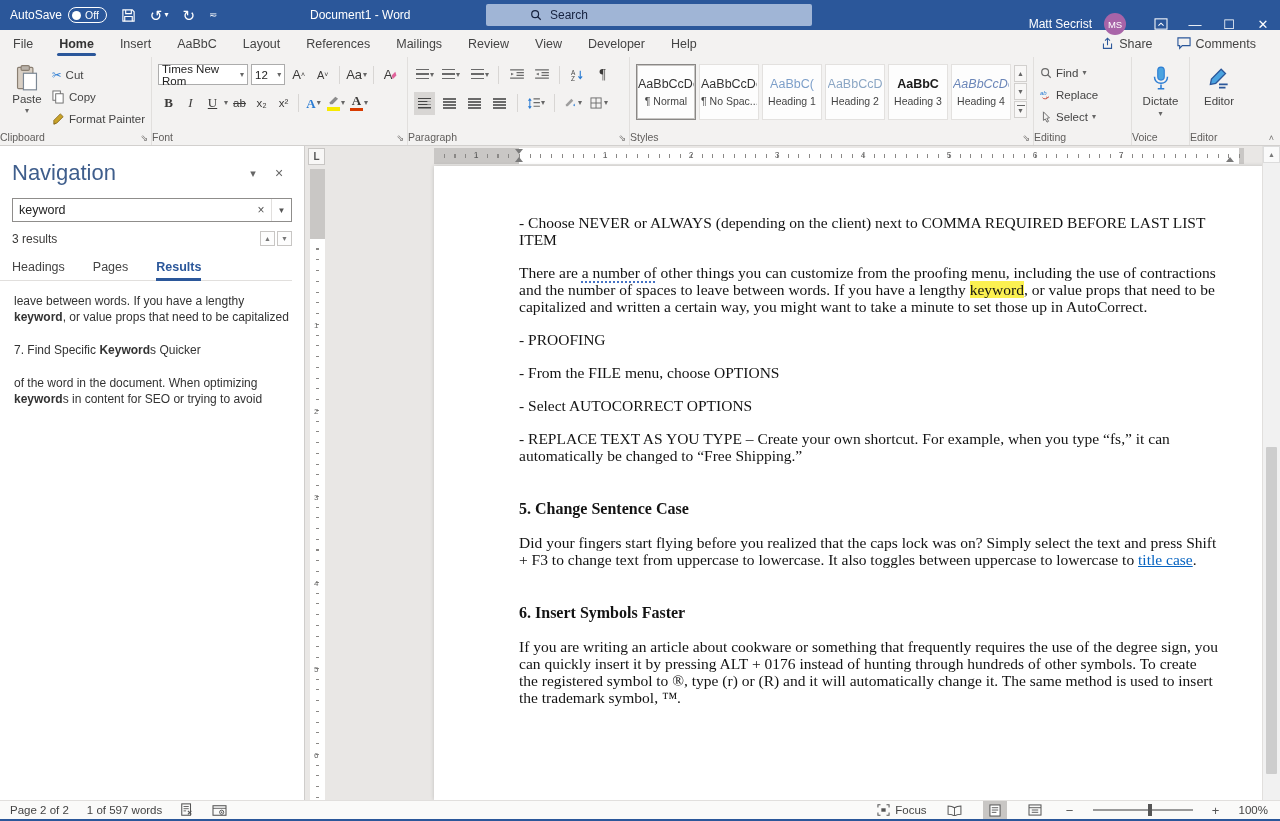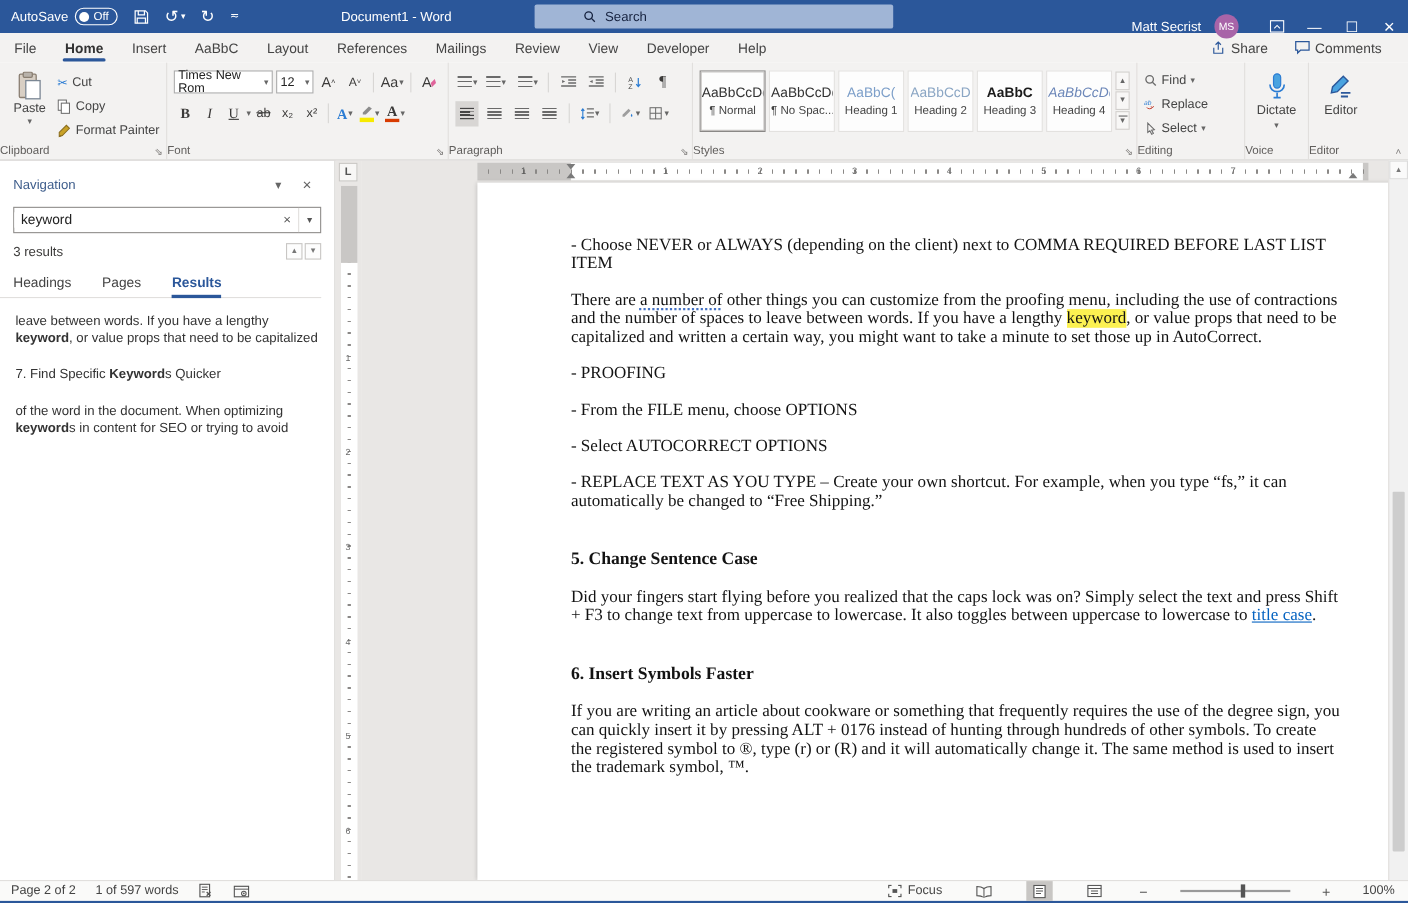--- a/index.html
+++ b/index.html
@@ -70,21 +70,21 @@
   .g-voice, .g-editor { width:58px; }
   .big-btn { display:flex; flex-direction:column; align-items:center; gap:3px; font-size:11.5px; color:#444; padding-top:4px; }
   .ribbon-collapse { position:absolute; right:6px; bottom:2px; font-size:9px; color:#797775; }
 
   
   .main { flex:1 1 auto; display:flex; min-height:0; }
 
   
   .navpane { width:305px; background:#fff; border-right:1px solid #cfcdcb; display:flex; flex-direction:column; font-size:12px; color:#444; }
   .nav-head { display:flex; align-items:center; padding:14px 12px 6px 12px; }
-  .nav-title { font-size:12px; color:#3f5e8c; flex:1; }
+  .nav-title { font-size:22px; color:#3f5e8c; flex:1; }
   .nav-head-btn { width:26px; text-align:center; color:#666; font-size:11px; }
   .nav-search { margin:6px 12px 0 12px; height:24px; border:1px solid #8f8d8b; display:flex; align-items:center; background:#fff; }
   .nav-search input { flex:1; border:none; outline:none; font-size:12.5px; padding:0 6px; font-family:"Liberation Sans",sans-serif; color:#222; }
   .nav-search .sx { width:20px; text-align:center; color:#555; font-size:12px; }
   .nav-search .sdd { width:20px; text-align:center; color:#555; font-size:8px; border-left:1px solid #e1dfdd; height:100%; display:flex; align-items:center; justify-content:center; }
   .nav-results-row { display:flex; align-items:flex-end; margin:9px 12px 0 12px; }
   .nav-count { flex:1; font-size:12px; color:#3b3a39; }
   .updown { display:flex; gap:2px; }
   .ud-btn { width:15px; height:15px; border:1px solid #c8c6c4; background:#fdfdfd; color:#777; font-size:7px; display:flex; align-items:center; justify-content:center; }
   .nav-tabs { display:flex; margin:10px 12px 0 0; padding-left:12px; border-bottom:1px solid #e1dfdd; }
@@ -127,21 +127,21 @@
   .seg-link { color:#0563c1; text-decoration:underline; }
 
   
   .scrollcol { width:18px; background:#f1f1f1; border-left:1px solid #e1dfdd; position:relative; flex:0 0 auto; }
   .sc-up { height:17px; display:flex; align-items:center; justify-content:center; font-size:7px; color:#787878; border:1px solid #dcdcdc; background:#fafafa; }
   .sc-thumb { position:absolute; left:3px; right:3px; top:46%; height:50%; background:#cdcdcd; border-radius:1px; }
 
   
   .statusbar { height:21px; background:#fafaf9; border-top:1px solid #e1dfdd; border-bottom:2px solid #2b579a; display:flex; align-items:center; font-size:11.5px; color:#444; flex:0 0 auto; }
   .sb-left { display:flex; align-items:center; gap:18px; padding-left:10px; }
-  .sb-right { margin-left:auto; display:flex; align-items:center; gap:26px; padding-right:12px; }
+  .sb-right { margin-left:auto; display:flex; align-items:center; gap:16px; padding-right:12px; }
   .sb-icon { display:flex; align-items:center; color:#555; }
   .view-btn { width:24px; height:18px; display:flex; align-items:center; justify-content:center; }
   .view-btn.active { background:#c8c6c4; }
   .zoom-track { width:100px; height:2px; background:#9a9a9a; position:relative; }
   .zoom-thumb { position:absolute; left:55%; top:-5px; width:4px; height:12px; background:#555; }
   .zoom-btn { font-size:13px; color:#555; width:14px; text-align:center; }
   .focus-wrap { display:flex; align-items:center; gap:5px; }
 </style>
 </head>
 <body>

